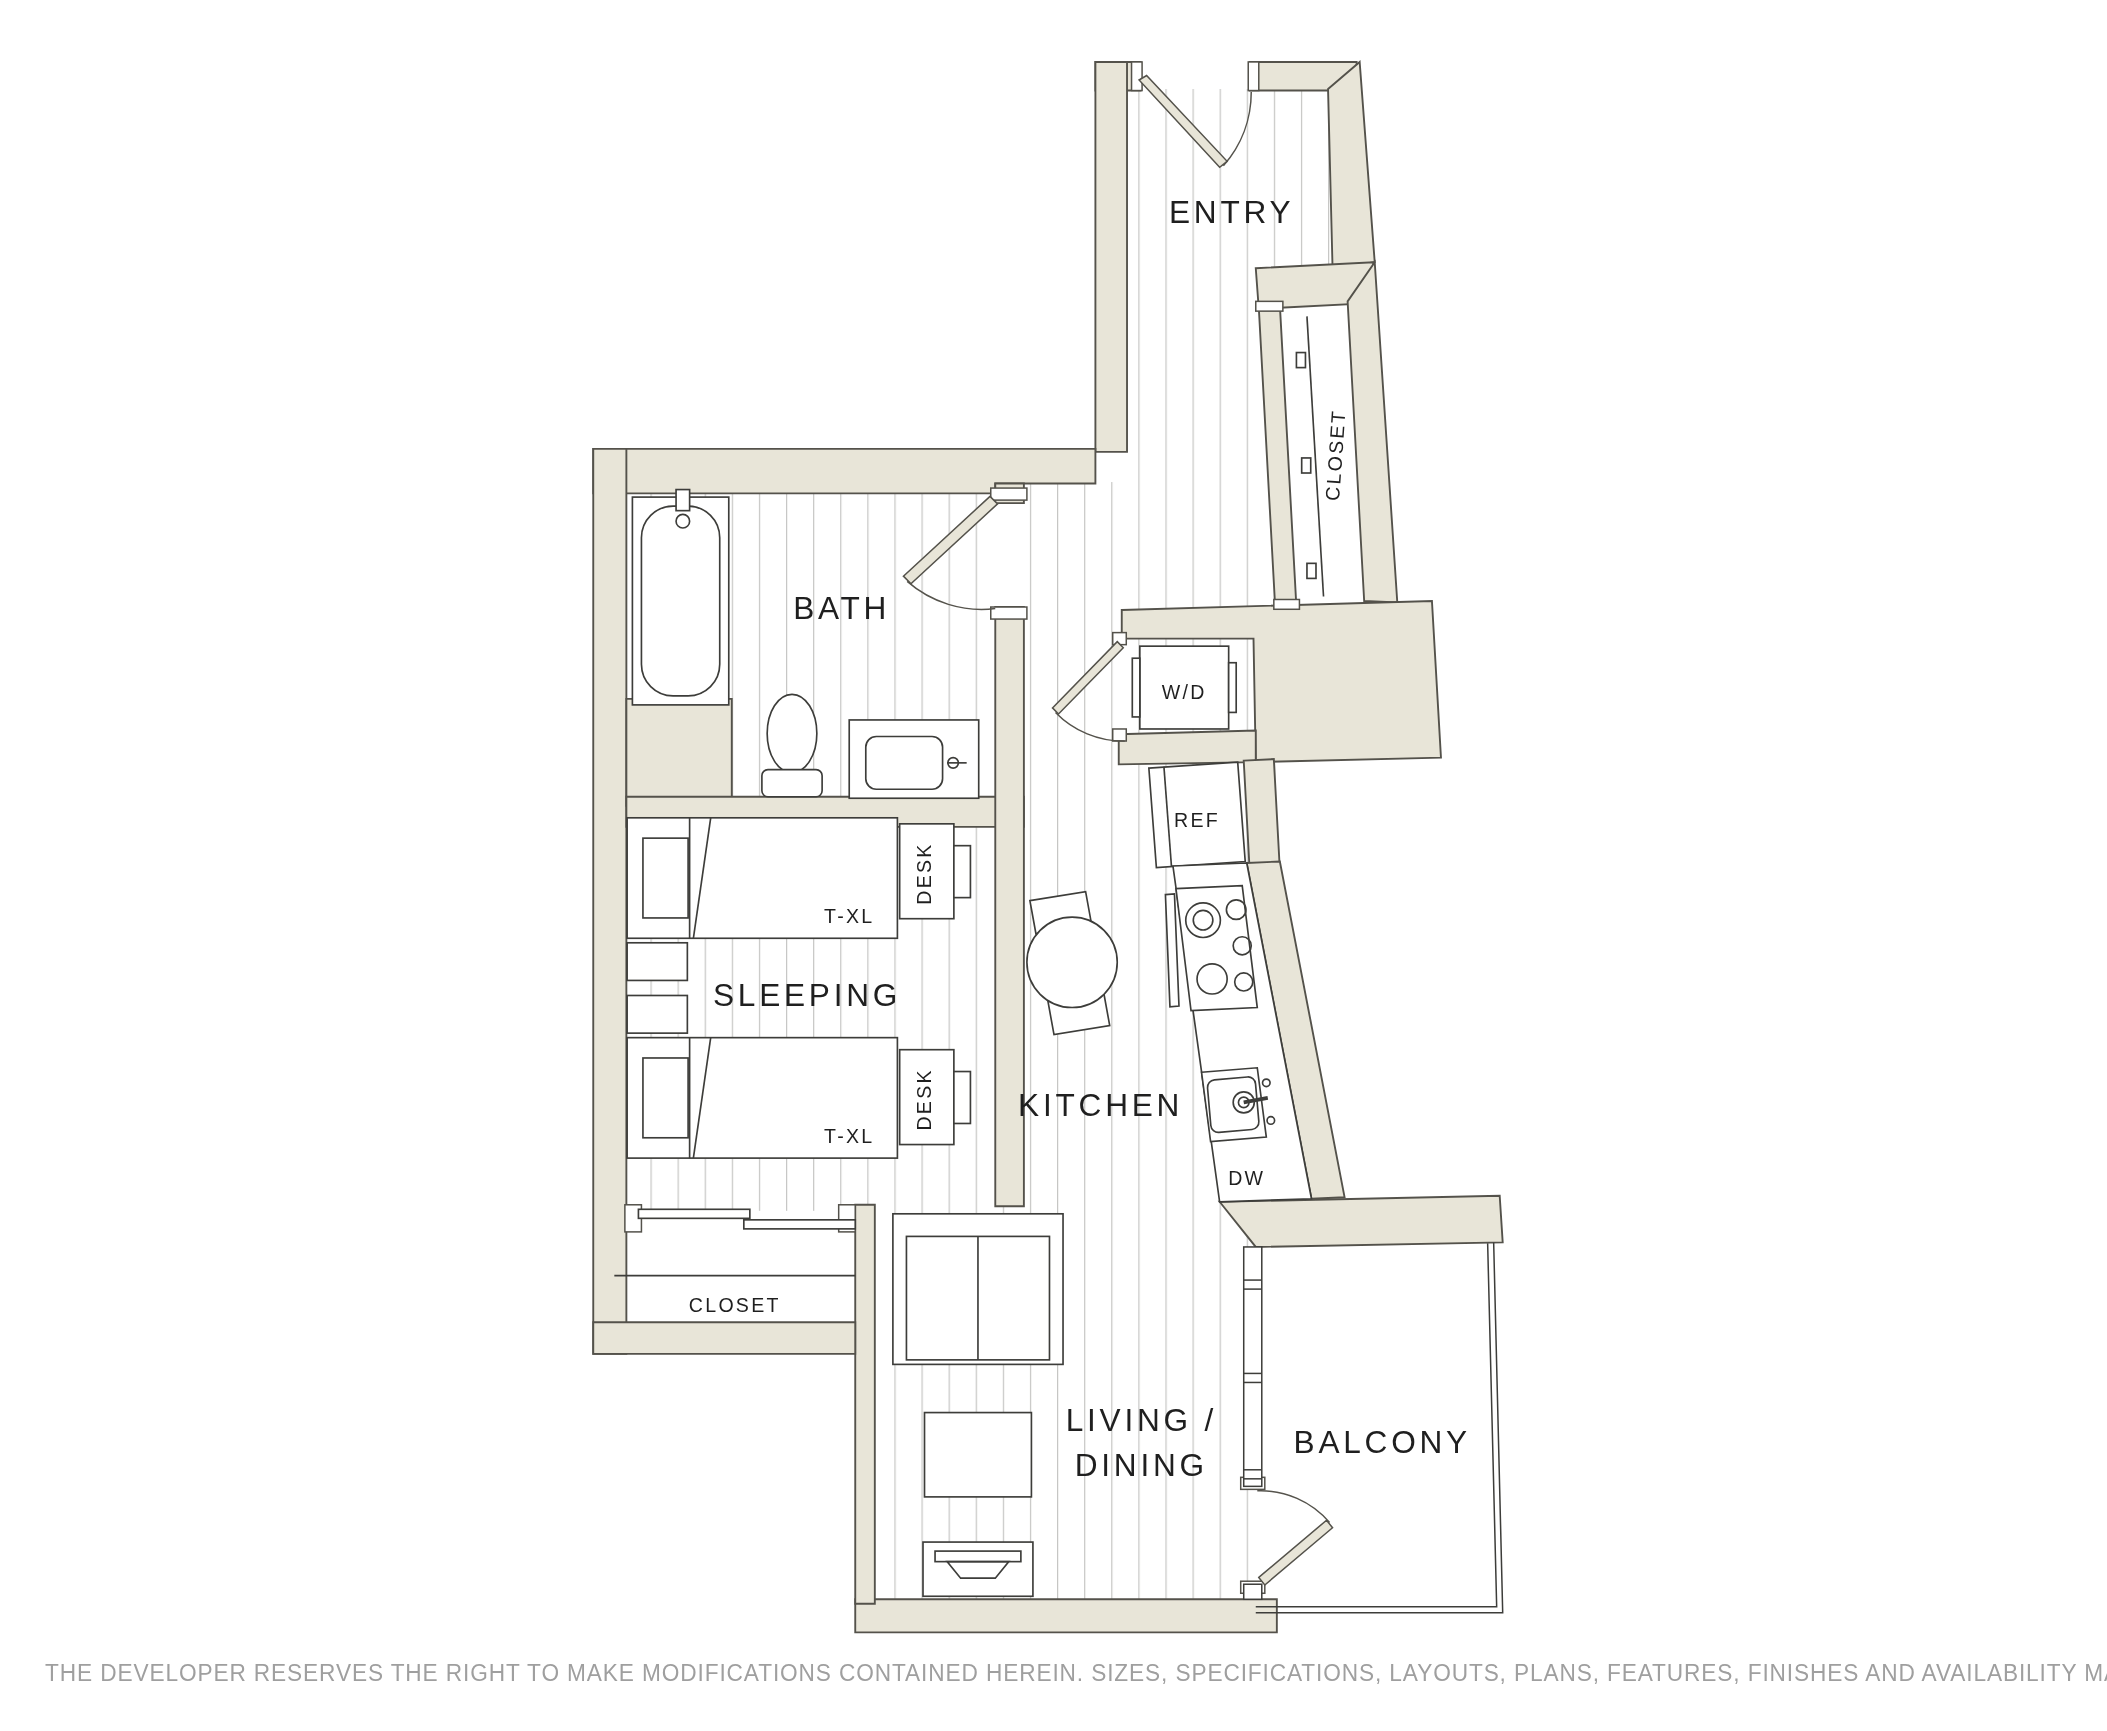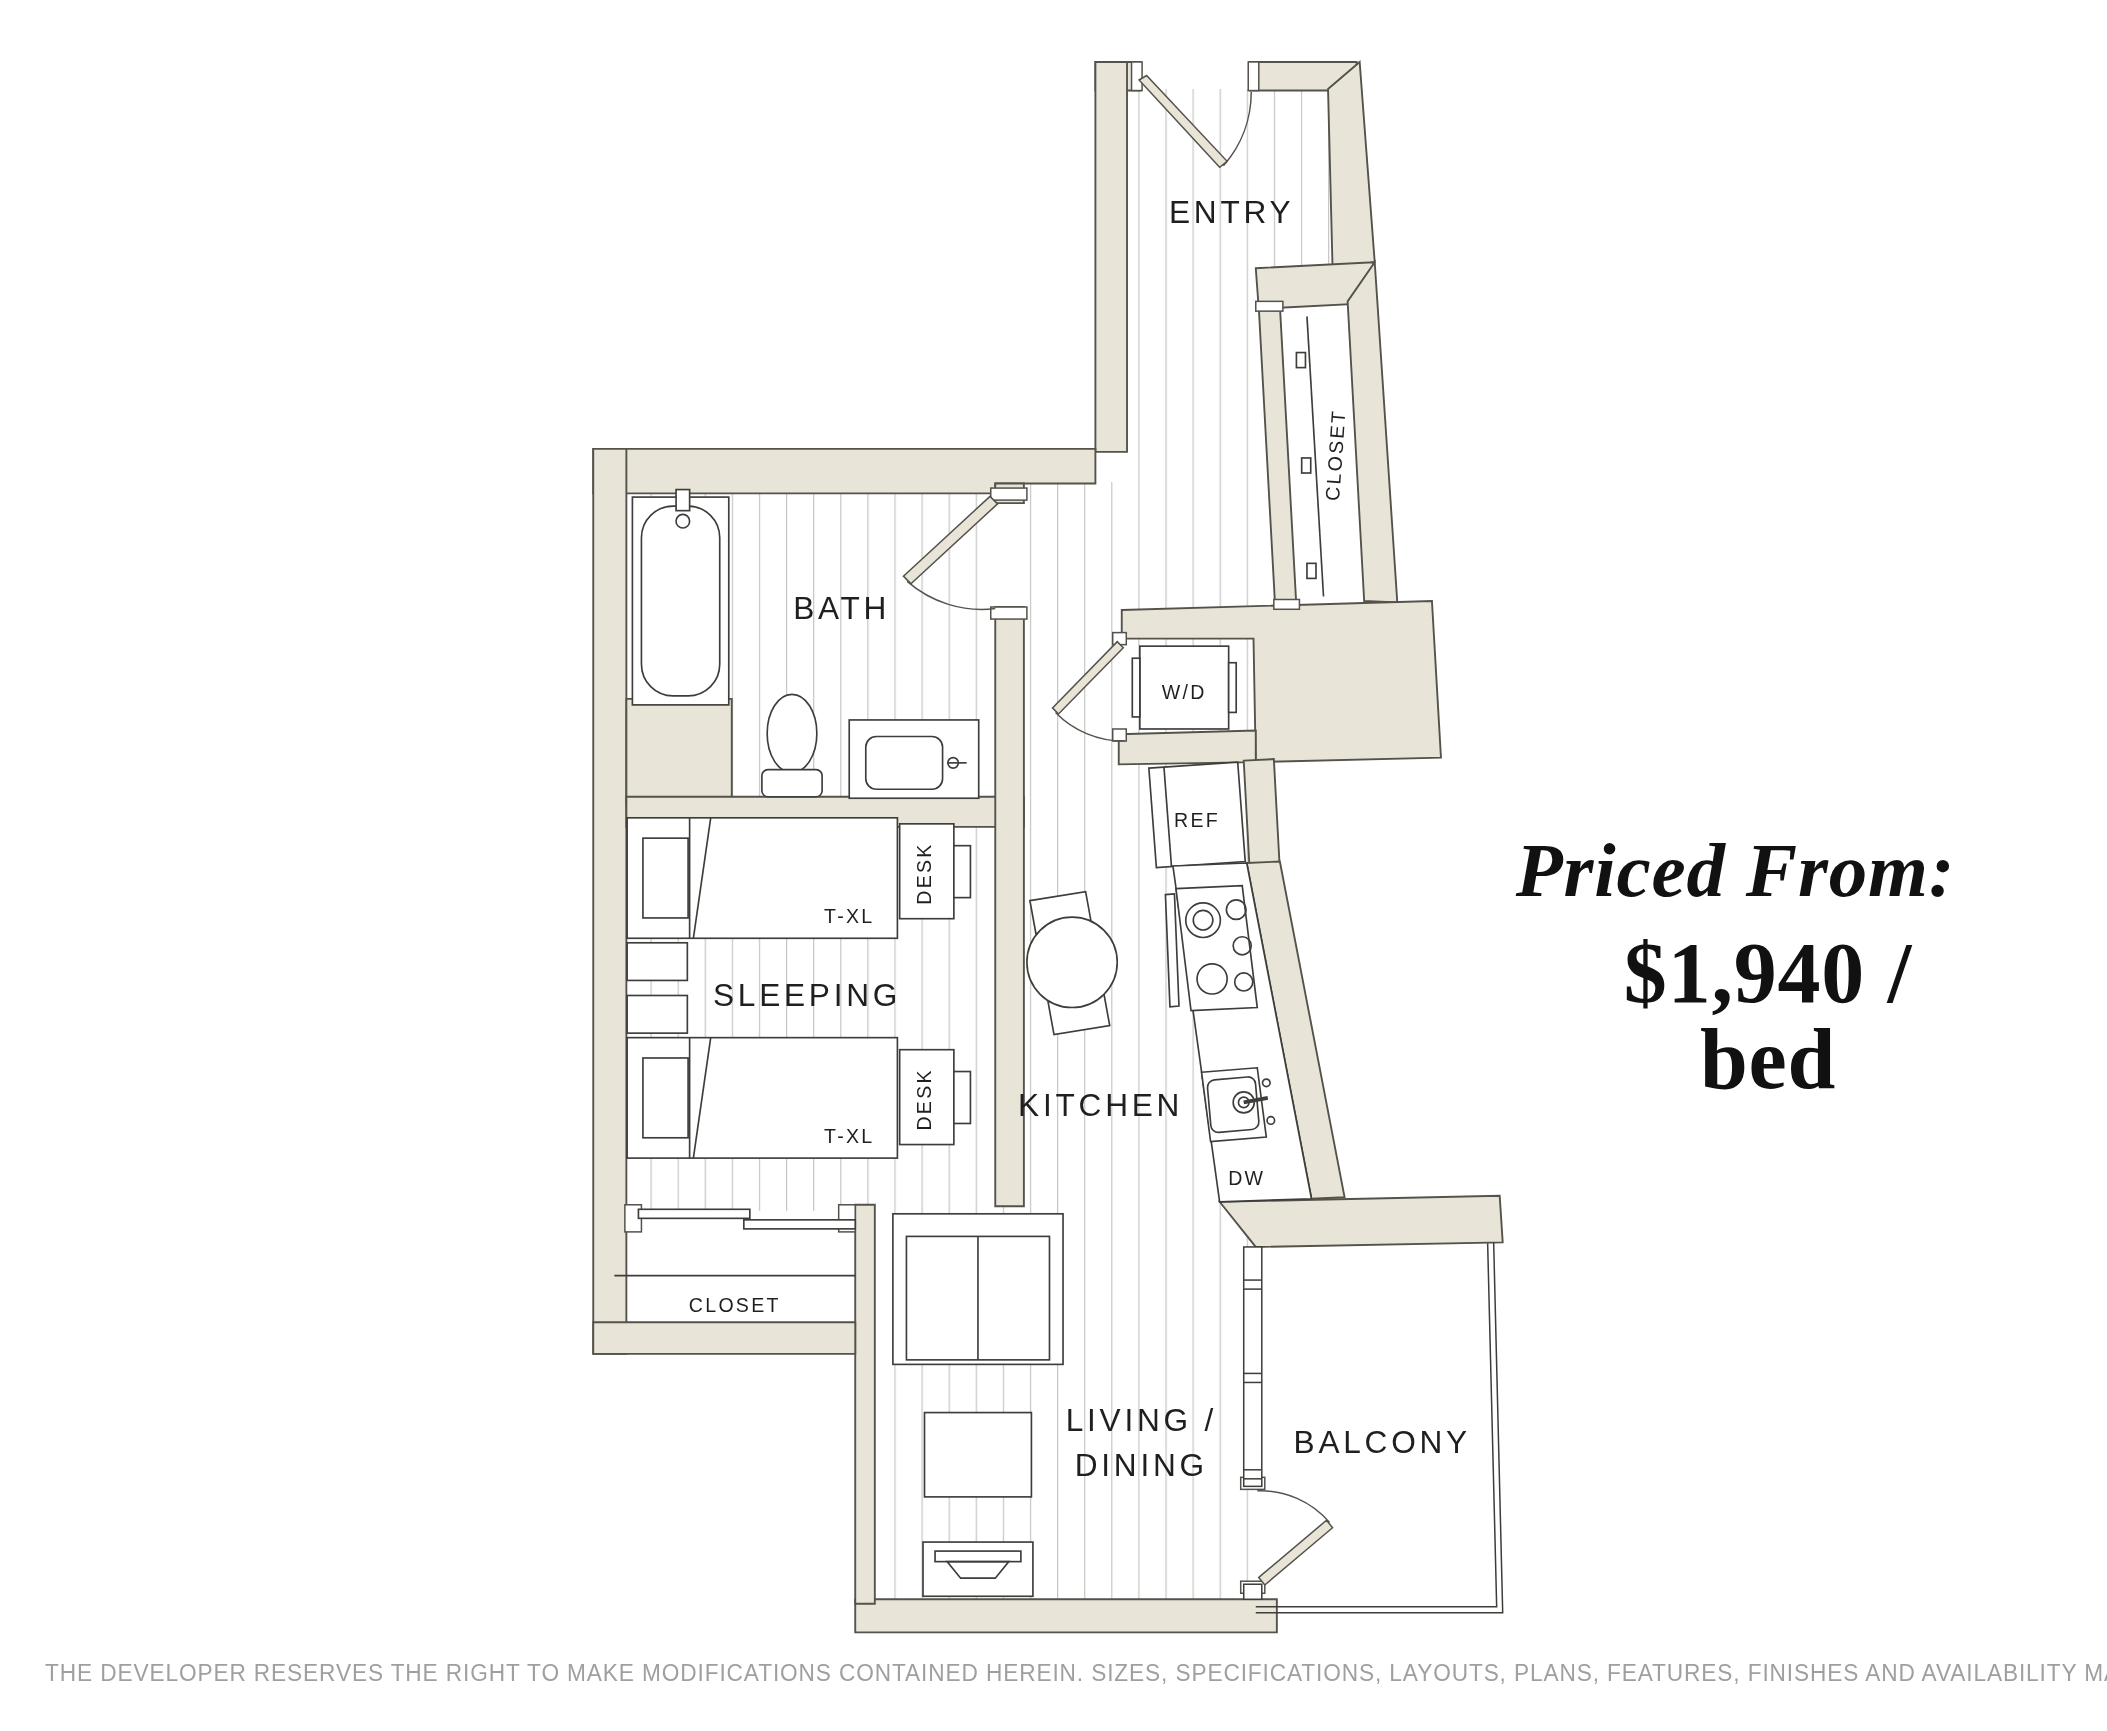--- a/index.html
+++ b/index.html
@@ -1,17 +1,17 @@
 <!DOCTYPE html>
 <html style="font-size:12px"><head>
 <meta charset="utf-8">
 <style>
   html,body{margin:0;padding:0;background:#ffffff;}
   .canvas{position:relative;width:2108px;height:1732px;background:#ffffff;overflow:hidden;
-          font-family:"Liberation Sans", sans-serif;text-align:center;}
+          font-family:"Liberation Sans", sans-serif;}
   .plan-svg{position:absolute;left:0;top:0;width:2108px;height:1732px;}
   .price-block{position:absolute;left:1502px;top:832px;width:467px;color:#111111;}
   .price-heading{font-family:"Liberation Serif", serif;font-style:italic;font-weight:600;
                  font-size:77px;line-height:1.0;letter-spacing:0.8px;}
   .price-value{font-family:"Liberation Serif", serif;font-weight:700;font-size:86px;
                line-height:1.0;margin-top:21px;margin-left:65px;letter-spacing:0.8px;}
   .footer-disclaimer{position:absolute;left:45px;top:1660px;width:2048px;
                      font-size:23px;letter-spacing:0.9px;color:#9f9f9f;white-space:nowrap;
                      transform:scaleX(0.985);transform-origin:left center;}
   svg text{font-family:"Liberation Sans", sans-serif;fill:#1f1f1f;}
@@ -203,21 +203,17 @@
     <text class="sub-label" x="1573" y="928">W/D</text>
     <text class="sub-label" x="1590" y="1098">REF</text>
     <text class="sub-label" x="1656" y="1574">DW</text>
     <text class="sub-label" x="1128" y="1226">T-XL</text>
     <text class="sub-label" x="1128" y="1518">T-XL</text>
     <text class="sub-label" x="1228" y="1168" transform="rotate(-90 1228 1160)">DESK</text>
     <text class="sub-label" x="1228" y="1468" transform="rotate(-90 1228 1460)">DESK</text>
   </g>
 </svg>
 
-<div class="price-block">
-  <div class="price-heading">Priced From:</div>
-  <div class="price-value">$1,940 / bed</div>
+
+<div class="footer-disclaimer">THE DEVELOPER RESERVES THE RIGHT TO MAKE MODIFICATIONS CONTAINED HEREIN. SIZES, SPECIFICATIONS, LAYOUTS, PLANS, FEATURES, FINISHES AND AVAILABILITY MAY CHANGE WITHOUT NOTICE. E.&amp;O.E.</div>
+
 </div>
 
-<div class="footer-disclaimer">THE DEVELOPER RESERVES THE RIGHT TO MAKE MODIFICATIONS CONTAINED HEREIN. SIZES, SPECIFICATIONS, LAYOUTS, PLANS, FEATURES, FINISHES AND AVAILABILITY MAY CHANGE WITHOUT NOTICE. E.&amp;O.E.</div>
-
-</div>
-
 
 </body></html>

